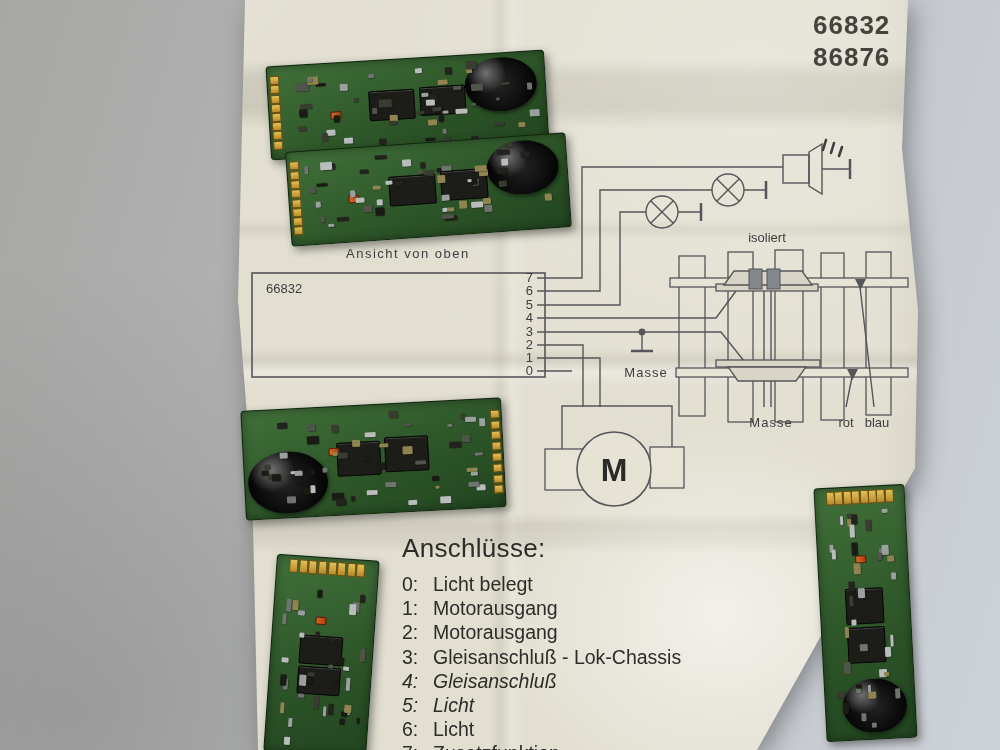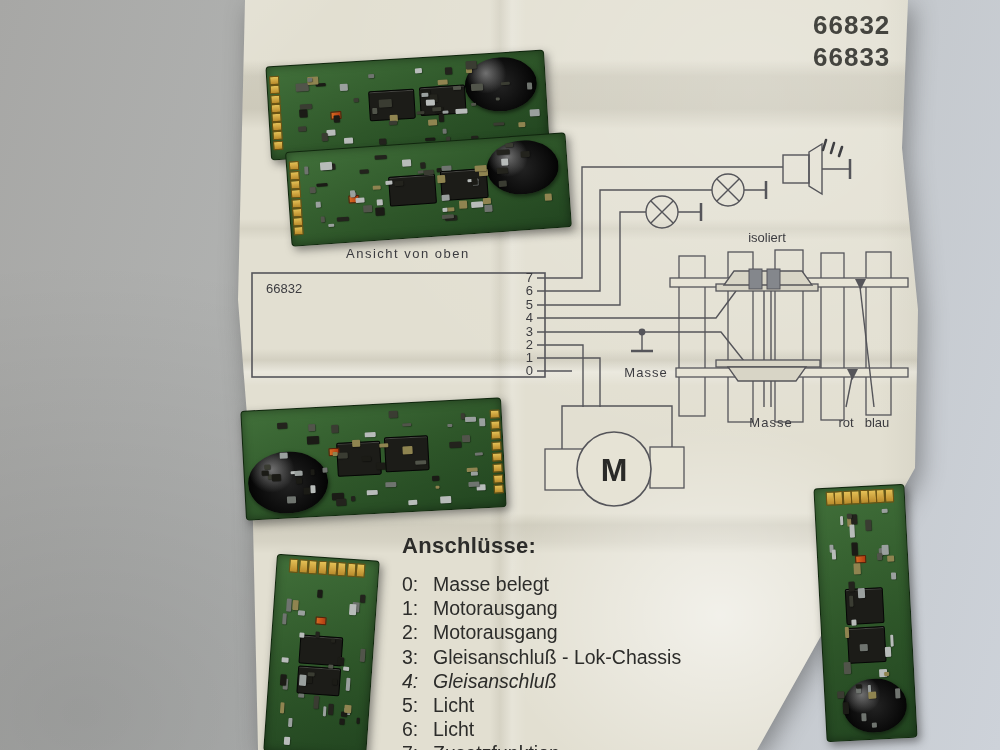--- a/index.html
+++ b/index.html
@@ -29,21 +29,21 @@
   .sheet-title{position:absolute;left:478px;top:11px;font-size:21px;font-weight:bold;color:#2c2c2a;letter-spacing:0.5px;}
   .partno{position:absolute;left:813px;font-size:26px;font-weight:bold;color:#44443f;letter-spacing:1px;}
   .partno.n1{top:10px;} .partno.n2{top:42px;}
   svg.diagram{position:absolute;left:0;top:0;pointer-events:none;}
   .dg-line{stroke:#55555a;stroke-width:1.4;fill:none;}
   .dg-thick{stroke:#55555a;stroke-width:2.5;fill:none;}
   .dg-fillpaper{fill:#e7e4d6;stroke:#55555a;stroke-width:1.3;}
   .dg-pickup{fill:#d8d5c6;stroke:#55555a;stroke-width:1.3;}
   .dg-text{fill:#3c3c40;font-size:13px;font-family:"Liberation Sans",sans-serif;}
   .conn{position:absolute;left:402px;top:533px;width:330px;color:#2c2c2a;}
-  .conn-heading{font-size:22px;font-weight:bold;letter-spacing:0.3px;}
+  .conn-heading{font-size:26px;font-weight:normal;letter-spacing:0.3px;}
   .conn-row{position:absolute;left:0;font-size:19.5px;white-space:nowrap;}
   .conn-pin{display:inline-block;width:31px;}
   .pcb{position:absolute;border-radius:4px;
     background:linear-gradient(160deg,#41703a 0%,#2e5629 55%,#224520 100%);
     border:1px solid rgba(14,34,12,0.9);
     box-shadow:inset 0 0 10px rgba(0,0,0,0.38), 3px 4px 9px rgba(35,35,35,0.5);}
   .pcb-pad{position:absolute;background:linear-gradient(180deg,#e5c157,#b8892a);border:1px solid #6e5212;border-radius:1px;}
   .pcb-ic{position:absolute;background:#1c1c18;border:1px solid #050505;border-radius:2px;box-shadow:inset 0 1px 0 rgba(255,255,255,0.18);}
   .pcb-blob{position:absolute;border-radius:50%;
     background:radial-gradient(circle at 30% 28%, rgba(190,190,190,0.55), transparent 32%),
@@ -54,21 +54,21 @@
 </style>
 </head>
 <body>
 
 <div class="scene">
 
   <div class="paper-wrap">
     <div class="paper">
 
       <div class="partno n1">66832</div>
-      <div class="partno n2">66833</div>
+      <div class="partno n2">86876</div>
 
       <svg class="diagram" width="1000" height="750" viewBox="0 0 1000 750">
 
         <rect x="252" y="273" width="293" height="104" fill="none" stroke="#55555a" stroke-width="1.6"></rect>
         <text class="dg-text" x="346" y="258" letter-spacing="1.5">Ansicht von oben</text>
         <text class="dg-text" x="266" y="293">66832</text>
 
         <text class="dg-text" x="533" y="282" text-anchor="end">7</text>
         <text class="dg-text" x="533" y="295" text-anchor="end">6</text>
         <text class="dg-text" x="533" y="309" text-anchor="end">5</text>
@@ -147,26 +147,26 @@
         <polyline class="dg-line" points="562,449 562,406 672,406 672,447"></polyline>
         <rect class="dg-fillpaper" x="545" y="449" width="47" height="41"></rect>
         <rect class="dg-fillpaper" x="650" y="447" width="34" height="41"></rect>
         <circle cx="614" cy="469" r="37" fill="#e6e3d5" stroke="#55555a" stroke-width="1.6"></circle>
         <text x="614" y="481" text-anchor="middle" font-size="32" font-weight="bold" fill="#2a2a28" font-family="Liberation Sans, sans-serif">M</text>
       </svg>
 
       <div class="conn">
         <div class="conn-heading">Anschlüsse:</div>
         <div class="rows">
-            <div class="conn-row" style="top: 40px;"><span class="conn-pin">0:</span><span>Masse belegt</span></div>
+            <div class="conn-row" style="top: 40px;"><span class="conn-pin">0:</span><span>Licht belegt</span></div>
             <div class="conn-row" style="top: 64.2px;"><span class="conn-pin">1:</span><span>Motorausgang</span></div>
             <div class="conn-row" style="top: 88.4px;"><span class="conn-pin">2:</span><span>Motorausgang</span></div>
             <div class="conn-row" style="top: 112.6px;"><span class="conn-pin">3:</span><span>Gleisanschluß - Lok-Chassis</span></div>
             <div class="conn-row" style="top: 136.8px; font-style: italic;"><span class="conn-pin">4:</span><span>Gleisanschluß</span></div>
-            <div class="conn-row" style="top: 161px;"><span class="conn-pin">5:</span><span>Licht</span></div>
+            <div class="conn-row" style="top: 161px; font-style: italic;"><span class="conn-pin">5:</span><span>Licht</span></div>
             <div class="conn-row" style="top: 185.2px;"><span class="conn-pin">6:</span><span>Licht</span></div>
             <div class="conn-row" style="top: 209.4px;"><span class="conn-pin">7:</span><span>Zusatzfunktion</span></div>
           </div>
       </div>
 
     </div>
   </div>
 
   <div id="pcb-layer">
       <div class="pcb" style="left: 268px; top: 58px; width: 277px; height: 92px; transform: rotate(-3.5deg);">

